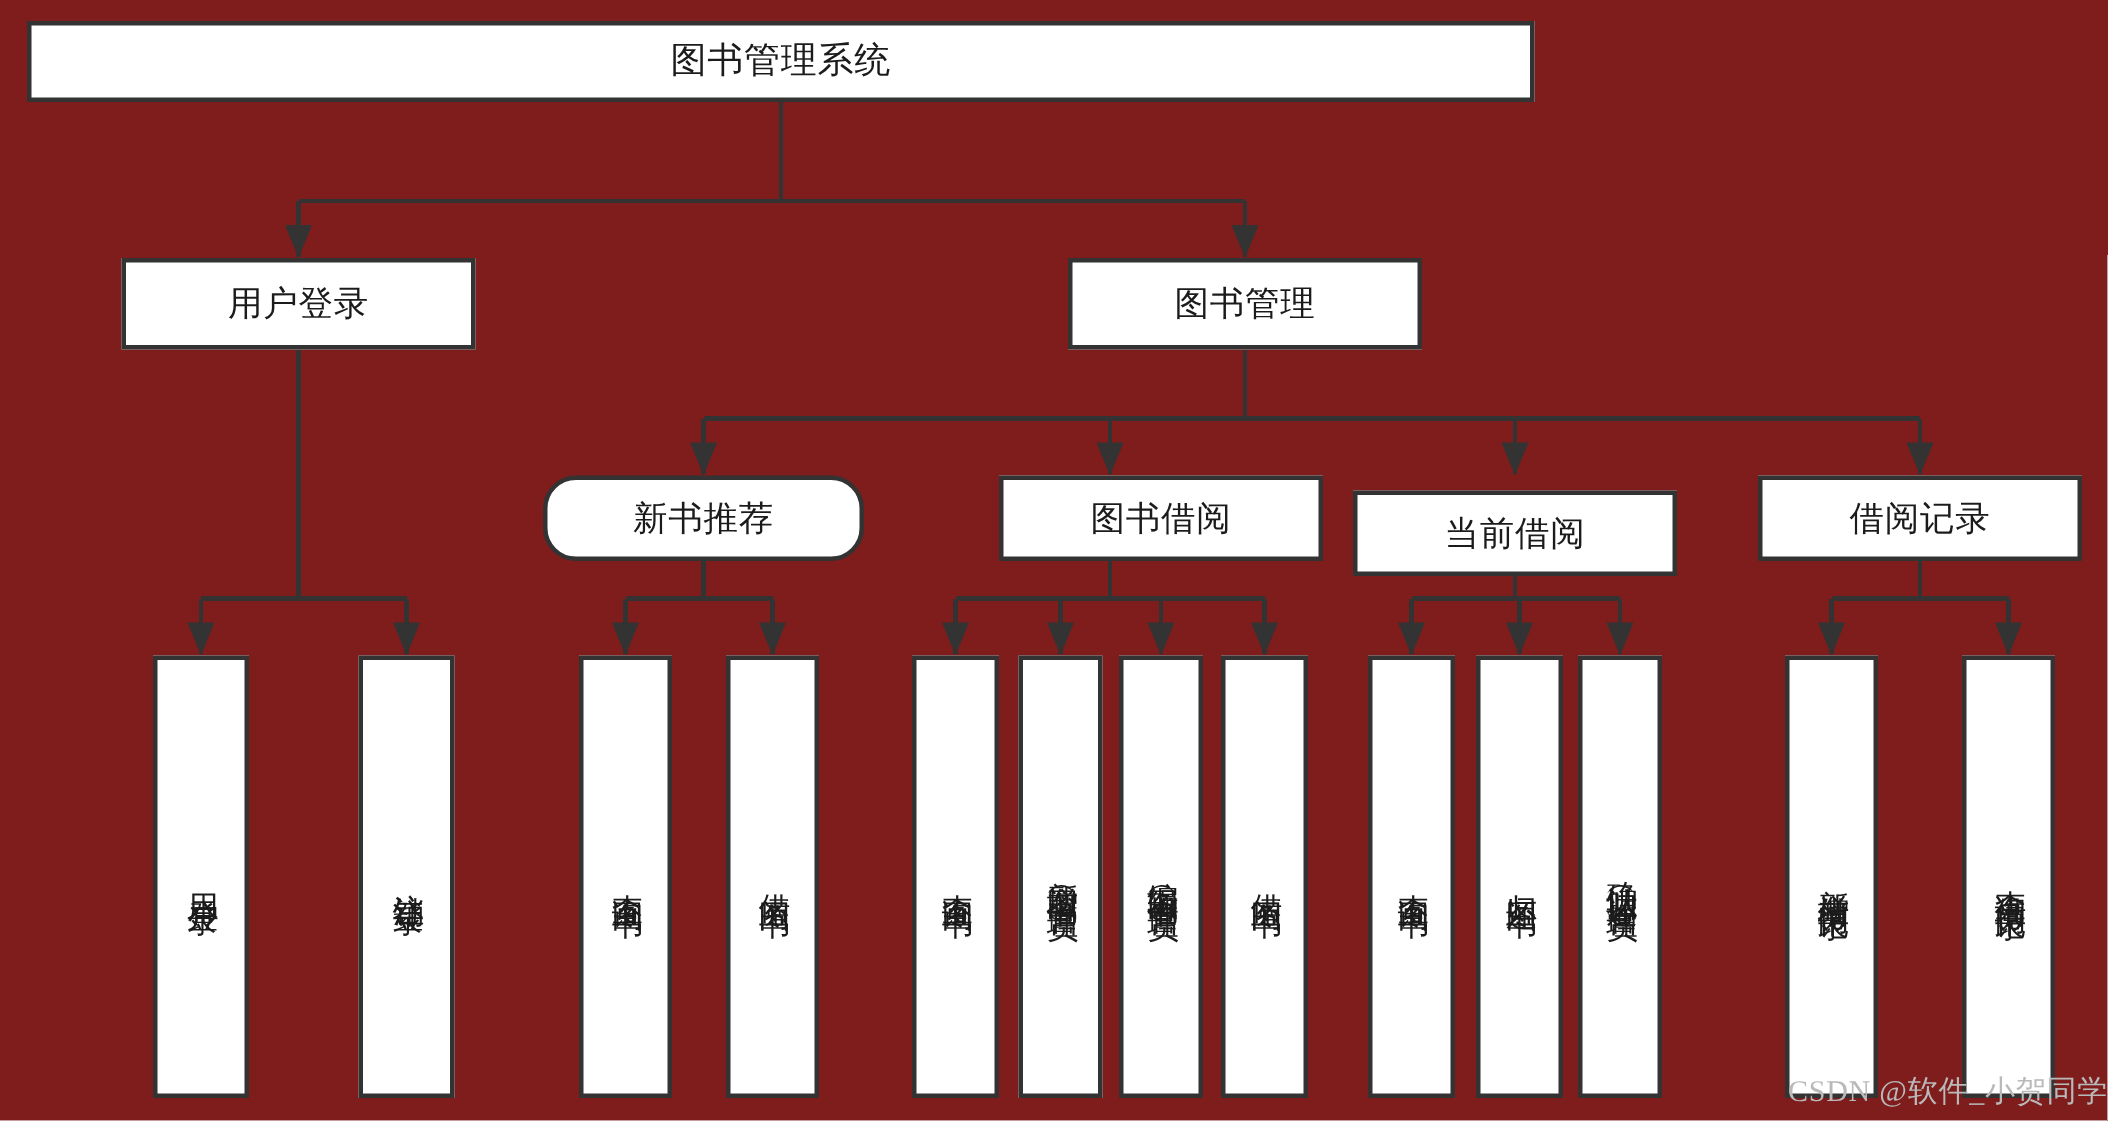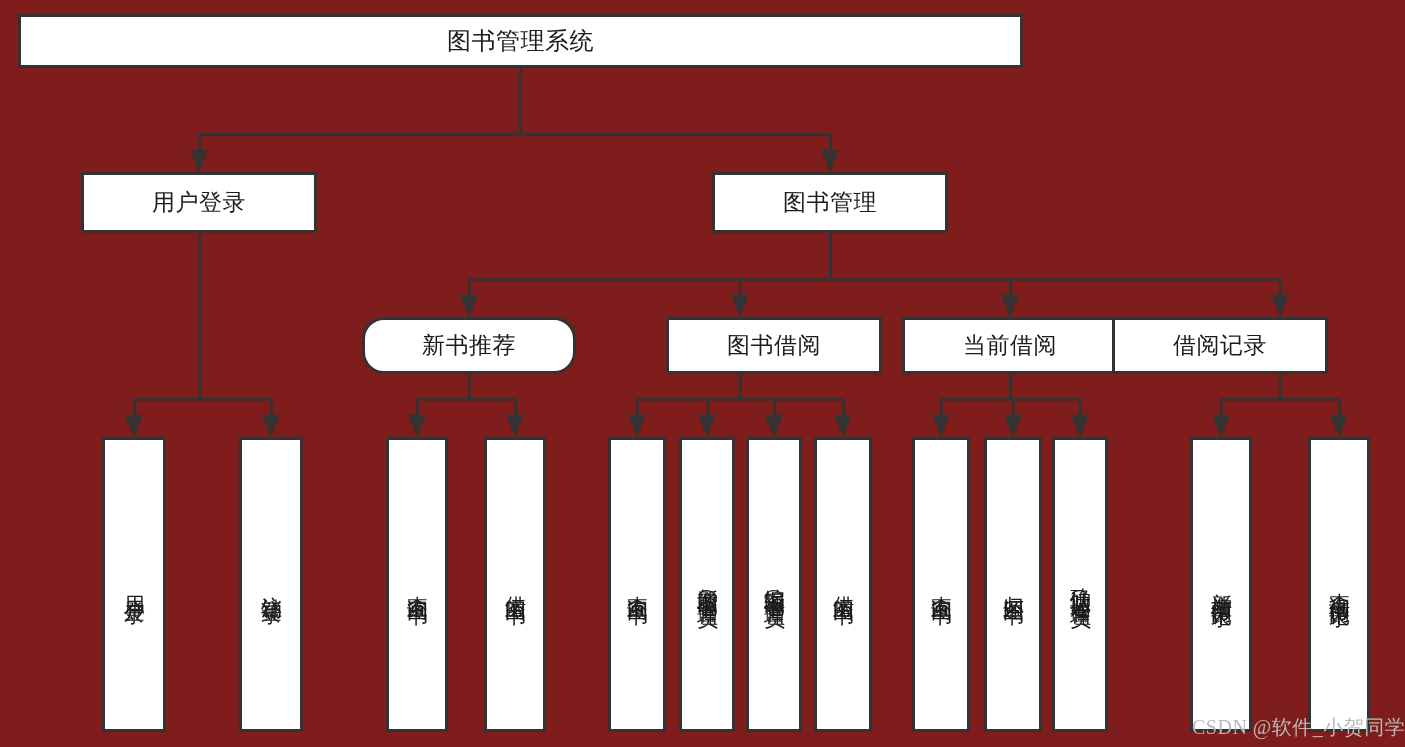--- a/index.html
+++ b/index.html
@@ -135,24 +135,24 @@
       </div>
       <div class="node horiz" style="left: 712px; top: 172px; width: 236px; height: 61px; justify-content: center;">
         <span class="node-label">图书管理</span>
       </div>
       <div class="node horiz" style="left: 362px; top: 317px; width: 214px; height: 57px; border-radius: 22px;">
         <span class="node-label">新书推荐</span>
       </div>
       <div class="node horiz" style="left: 628px; top: 317px; width: 216px; height: 57px; margin-left: 38px;">
         <span class="node-label">图书借阅</span>
       </div>
-      <div class="node horiz" style="left: 902px; top: 317px; width: 216px; height: 57px;">
+      <div class="node horiz" style="left: 902px; top: 327px; width: 216px; height: 57px;">
         <span class="node-label">当前借阅</span>
       </div>
-      <div class="node horiz" style="left: 1112px; top: 317px; width: 216px; height: 57px;">
+      <div class="node horiz" style="left: 1172px; top: 317px; width: 216px; height: 57px;">
         <span class="node-label">借阅记录</span>
       </div>
       <div class="node vert" style="left: 102px; top: 437px; width: 64px; height: 295px;">
         <span class="node-label">用户登录</span>
       </div>
       <div class="node vert" style="left: 239px; top: 437px; width: 64px; height: 295px;">
         <span class="node-label">注销登录</span>
       </div>
       <div class="node vert" style="left: 386px; top: 437px; width: 62px; height: 295px;">
         <span class="node-label">查询图书</span>

